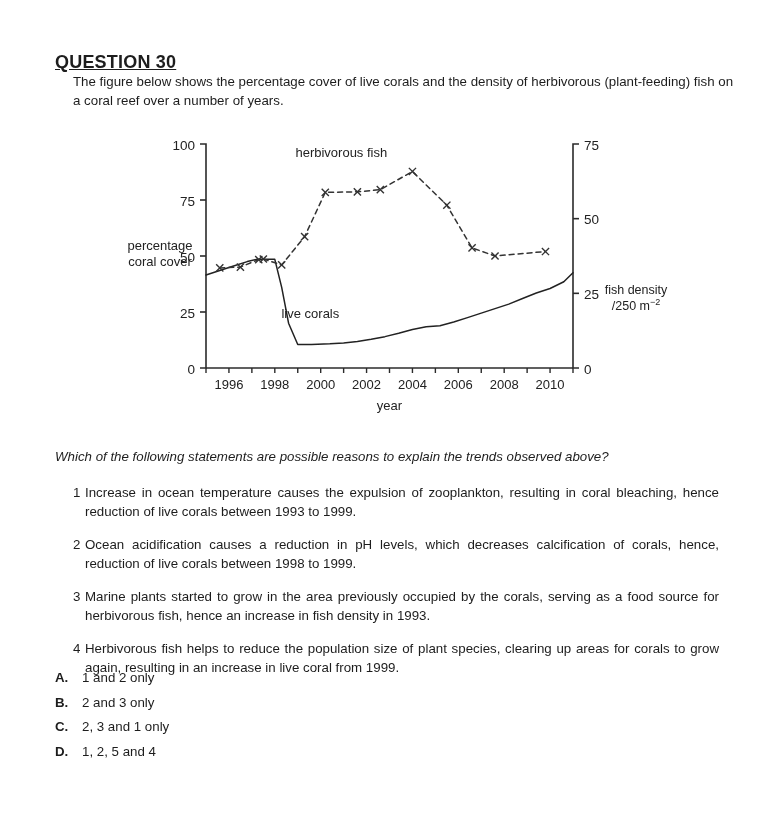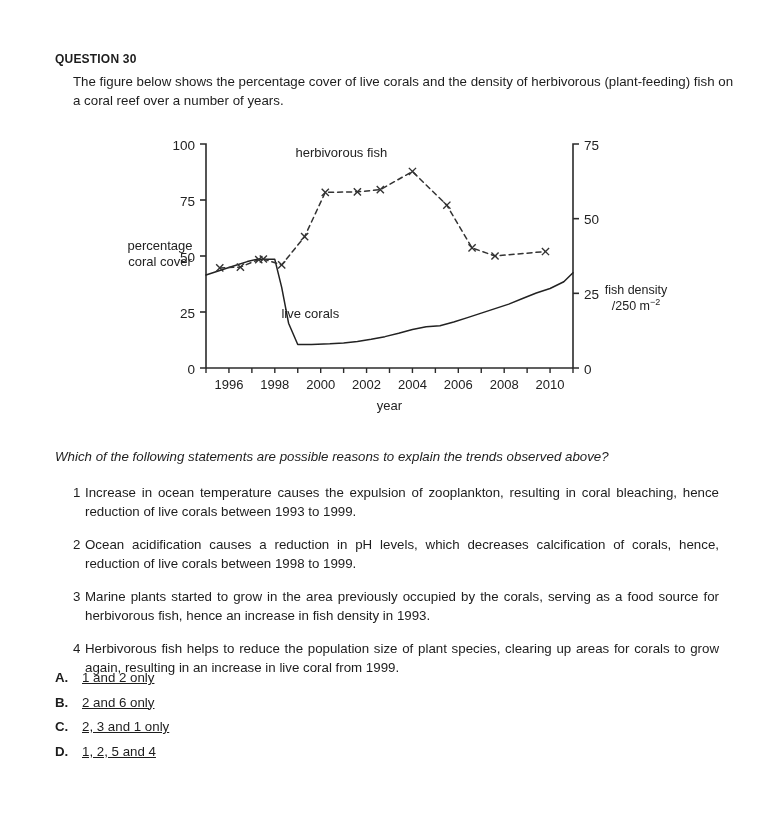--- a/index.html
+++ b/index.html
@@ -16,23 +16,24 @@
     height: 833px;
     background: #ffffff;
     box-sizing: border-box;
     overflow: hidden;
     color: #1d1d1d;
   }
   .qtitle {
     position: absolute;
     left: 55px;
     top: 52px;
-    font-size: 12px;
+    font-size: 18px;
     font-weight: bold;
     letter-spacing: 0.2px;
+    text-decoration: underline;
   }
   .intro {
     position: absolute;
     left: 73px;
     top: 72px;
     width: 663px;
     font-size: 13.3px;
     line-height: 19px;
   }
   .figure-wrap {
@@ -87,21 +88,21 @@
     display: flex;
     align-items: baseline;
     margin-bottom: 9.5px;
     font-size: 13.3px;
   }
   .opt-key {
     width: 27px;
     flex: 0 0 27px;
     font-weight: bold;
   }
-  .opt-text { flex: 1 1 auto; text-decoration: underline; }
+  .opt-text { flex: 1 1 auto; }
   svg text {
     font-family: "Liberation Sans", sans-serif;
     fill: #222222;
   }
 </style>
 </head>
 <body>
 
 <div id="page">
 
@@ -200,21 +201,21 @@
     </div>
   </div>
 
   <div class="options">
     <div class="opt">
       <div class="opt-key">A.</div>
       <div class="opt-text">1 and 2 only</div>
     </div>
     <div class="opt">
       <div class="opt-key">B.</div>
-      <div class="opt-text">2 and 6 only</div>
+      <div class="opt-text">2 and 3 only</div>
     </div>
     <div class="opt">
       <div class="opt-key">C.</div>
       <div class="opt-text">2, 3 and 1 only</div>
     </div>
     <div class="opt">
       <div class="opt-key">D.</div>
       <div class="opt-text">1, 2, 5 and 4</div>
     </div>
   </div>

